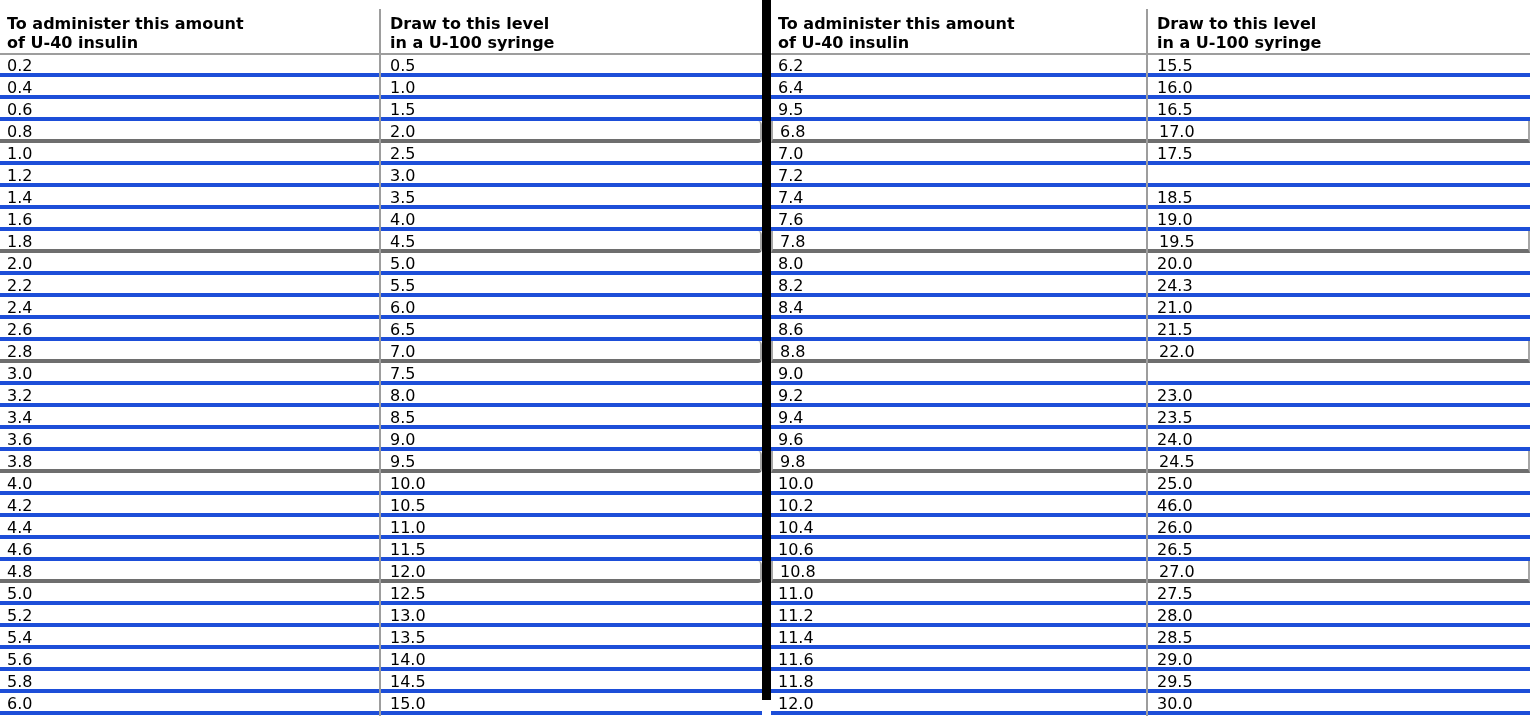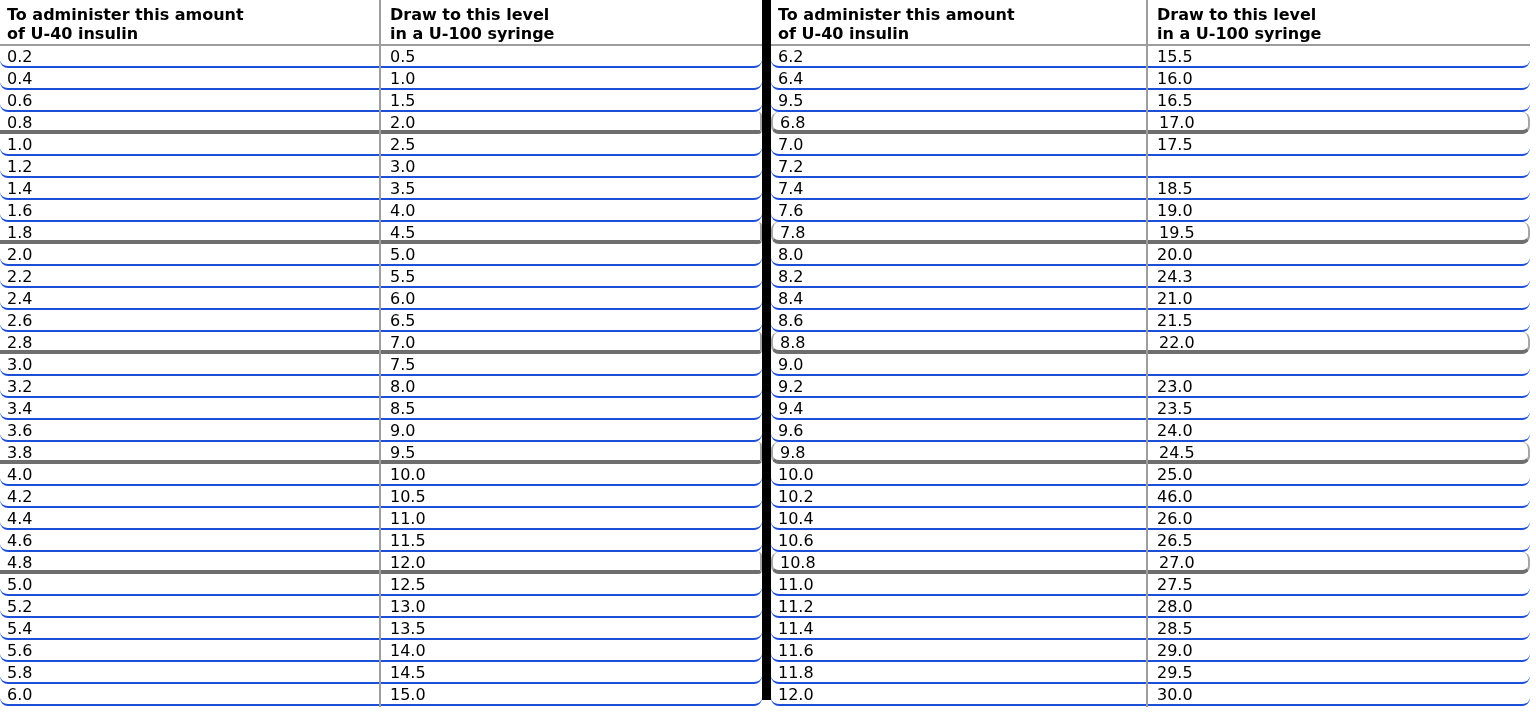--- a/index.html
+++ b/index.html
@@ -4,56 +4,56 @@
 <style>
   html,body{margin:0;padding:0;background:#ffffff;}
   body{
     width:1536px;height:720px;overflow:hidden;
     font-family:"DejaVu Sans","Liberation Sans",sans-serif;
     color:#000;
     -webkit-font-smoothing:antialiased;
   }
   .page{position:relative;width:1536px;height:720px;background:#fff;}
 
-  .panel{position:absolute;top:0;height:706px;}
+  .panel{position:absolute;top:9px;height:706px;}
   .panel-left{left:0;width:762px;}
   .panel-right{left:771px;width:759px;}
 
   
   .pagebar{position:absolute;left:762px;top:0;width:9px;height:700px;background:#000;}
 
   
   .colrule{position:absolute;top:0;width:2px;height:707px;background:#9d9d9d;z-index:3;}
   .panel-left  .colrule{left:379px;}
   .panel-right .colrule{left:375px;}
 
   .thead{
     height:46px;display:flex;box-sizing:border-box;
     border-bottom:2px solid #9d9d9d;
     font-weight:bold;font-size:16px;line-height:19px;
   }
   .thead .cell{padding-top:5px;}
 
   .row{
     height:22px;display:flex;box-sizing:border-box;
-    border-bottom:2px solid #1d4ed8;
-    font-size:16px;line-height:17px;border-radius:8px;
+    border-bottom:4px solid #1d4ed8;
+    font-size:16px;line-height:17px;
   }
   .row .cell{padding-top:2px;white-space:nowrap;overflow:hidden;}
 
   
   .row.group-end{
     border-bottom:4px solid #6e6e6e;
     border-right:2px solid #a6a6a6;
     border-radius:0 4px 4px 0;
     justify-content:flex-end;
   }
   .panel-right .row.group-end{
     border-left:2px solid #a6a6a6;
-    border-radius:8px;
+    border-radius:0;
   }
 
   .cell{box-sizing:border-box;padding-left:7px;}
   .panel-left  .c1{width:381px;flex:none;}
   .panel-right .c1{width:377px;flex:none;}
   .c2{flex:1;padding-left:9px;}
 </style>
 </head>
 <body>
 

